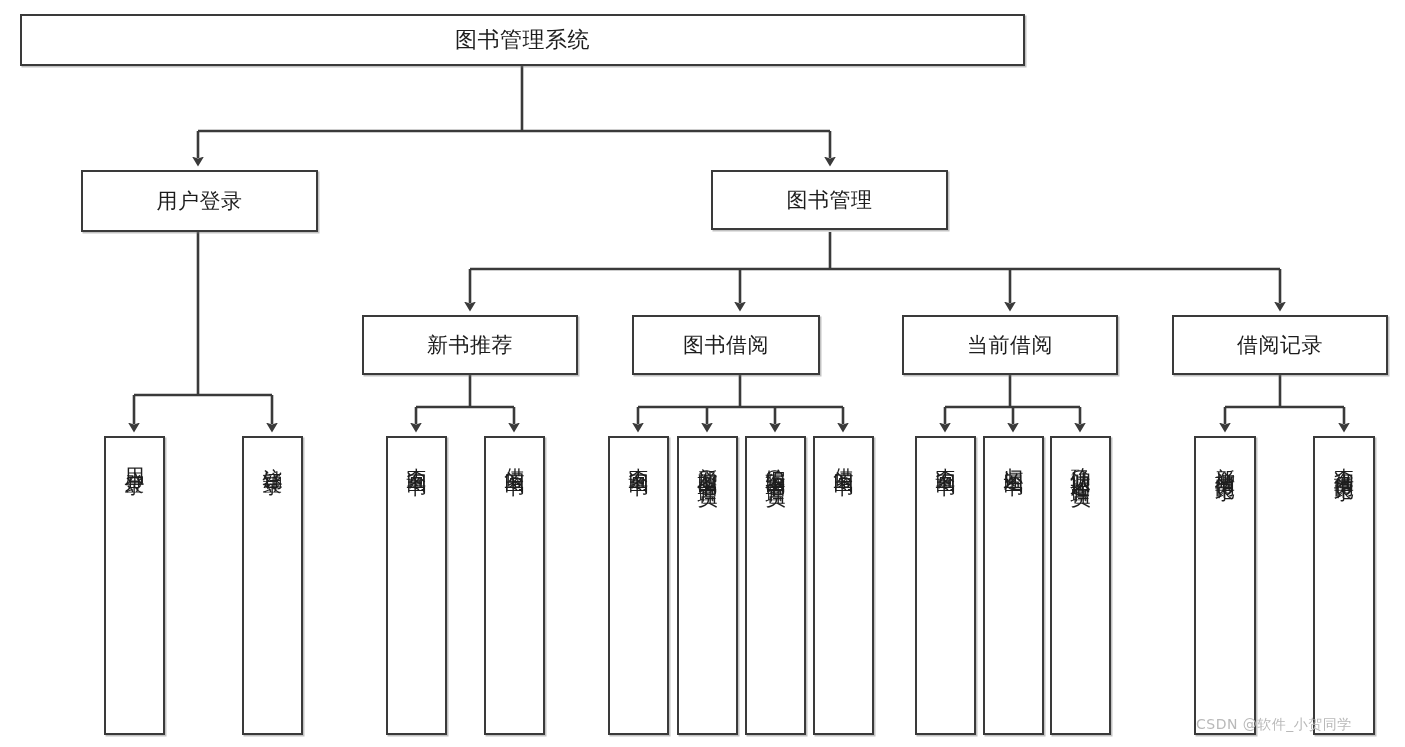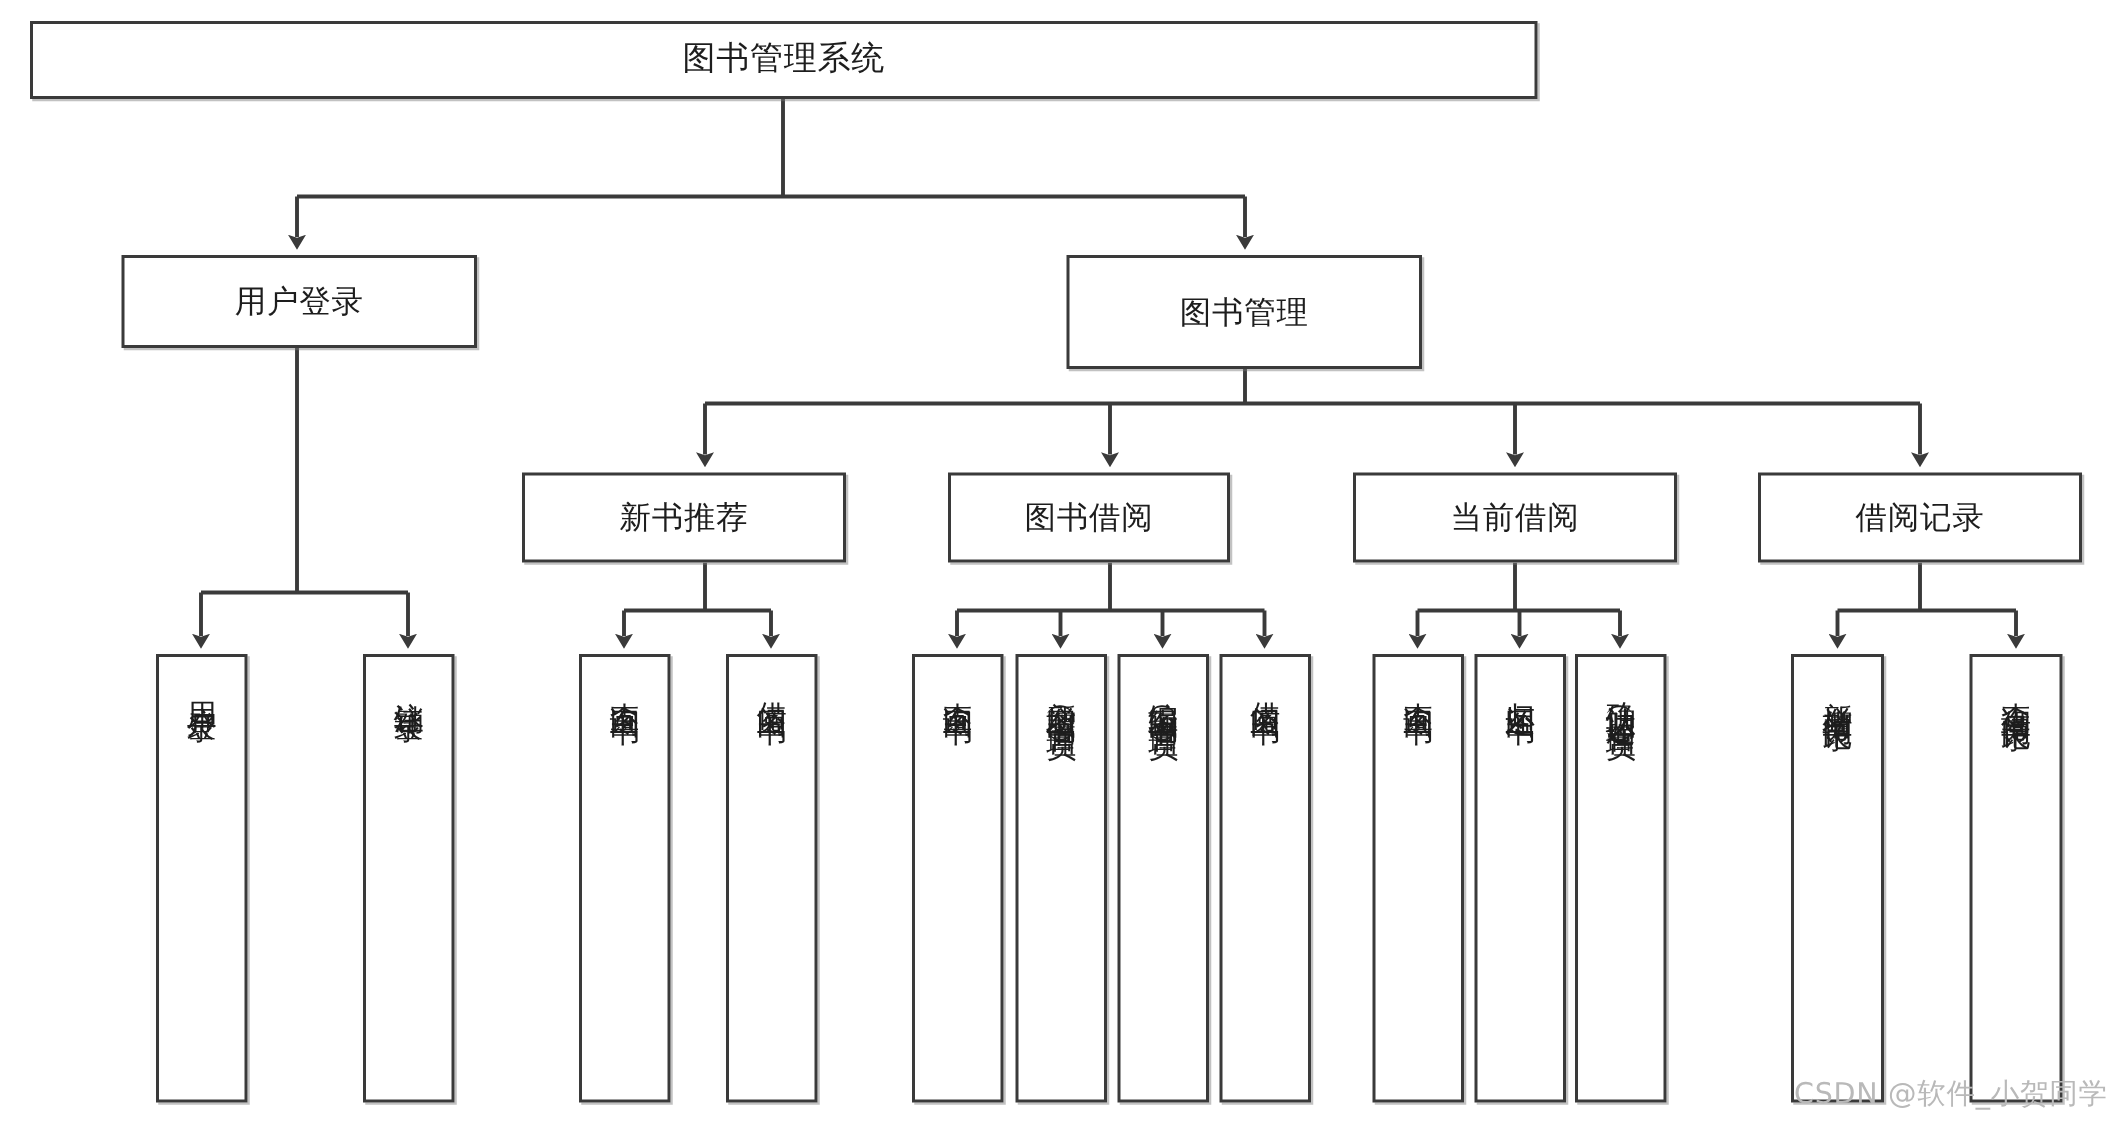--- a/index.html
+++ b/index.html
@@ -53,21 +53,21 @@
     font-size: 20px;
     writing-mode: vertical-rl;
     text-orientation: upright;
     letter-spacing: 3px;
     line-height: 1.05;
     white-space: normal;
     max-height: 280px;
   }
   .watermark {
     position: absolute;
-    font-size: 19px;
+    font-size: 14px;
     color: #b9b9b9;
     letter-spacing: 0.5px;
     white-space: nowrap;
     font-family: "DejaVu Sans", "Liberation Sans", sans-serif;
   }
 </style>
 </head>
 <body>
 
 <div id="canvas">
@@ -122,25 +122,25 @@
     </g>
   </svg>
 
   <div class="node root" style="left:20px; top:14px; width:1005px; height:52px;">
     <span class="label">图书管理系统</span>
   </div>
 
   <div class="node" style="left:81px; top:170px; width:237px; height:62px;">
     <span class="label">用户登录</span>
   </div>
-  <div class="node" style="left:711px; top:170px; width:237px; height:76px;">
+  <div class="node" style="left:711px; top:170px; width:237px; height:60px;">
     <span class="label">图书管理</span>
   </div>
 
-  <div class="node" style="left:348px; top:315px; width:216px; height:60px;text-align:right;">
+  <div class="node" style="left:362px; top:315px; width:216px; height:60px;text-align:right;">
     <span class="label">新书推荐</span>
   </div>
   <div class="node" style="left:632px; top:315px; width:188px; height:60px;">
     <span class="label">图书借阅</span>
   </div>
   <div class="node" style="left:1172px; top:315px; width:216px; height:60px;">
     <span class="label">借阅记录</span>
   </div>
   <div class="node" style="left:902px; top:315px; width:216px; height:60px;">
     <span class="label">当前借阅</span>

